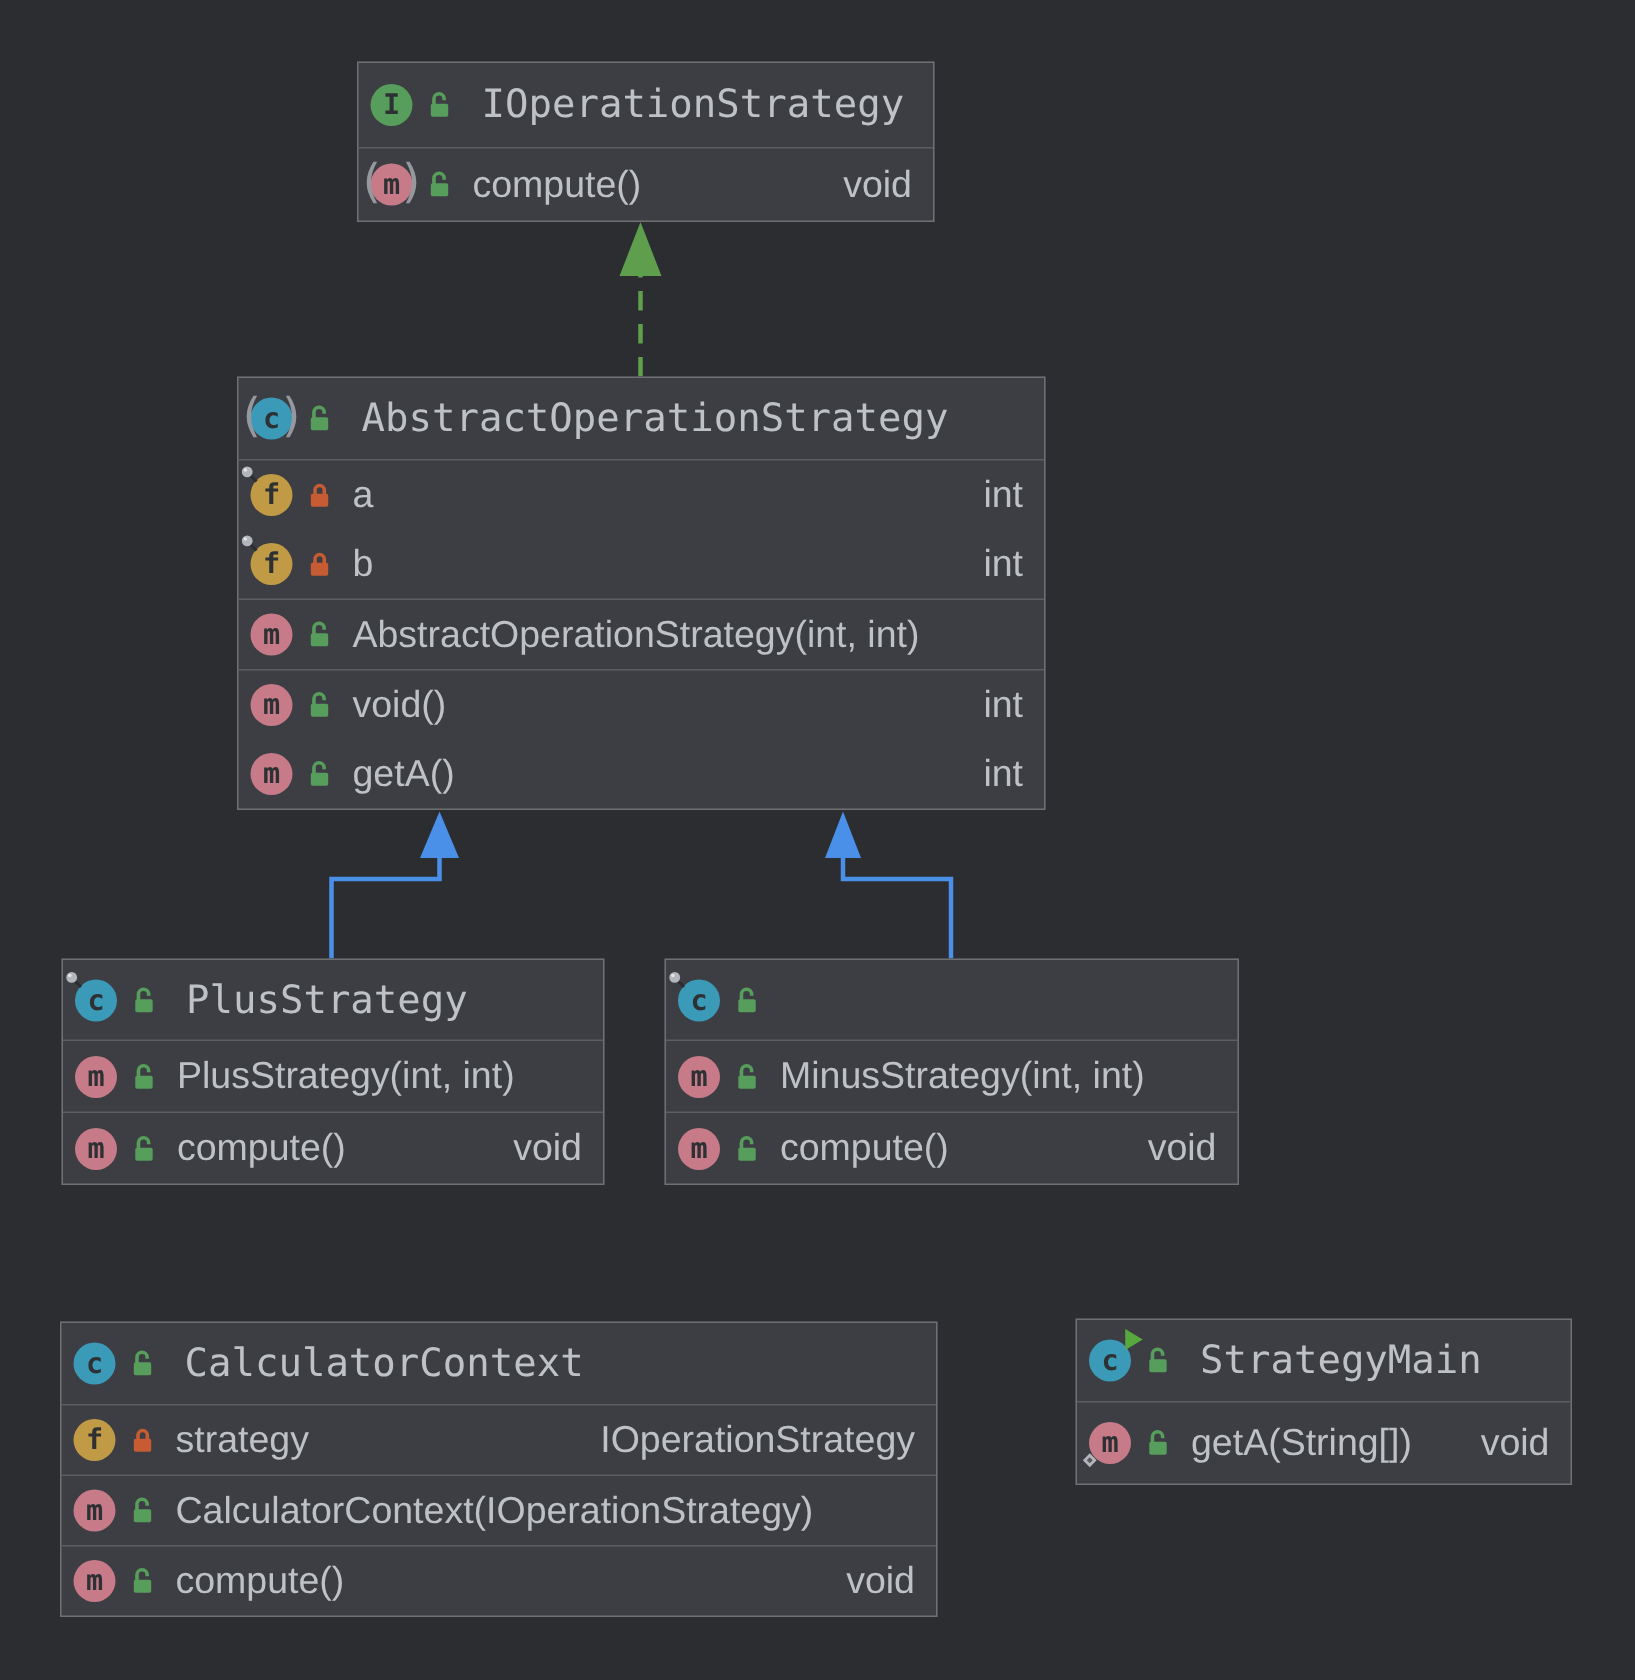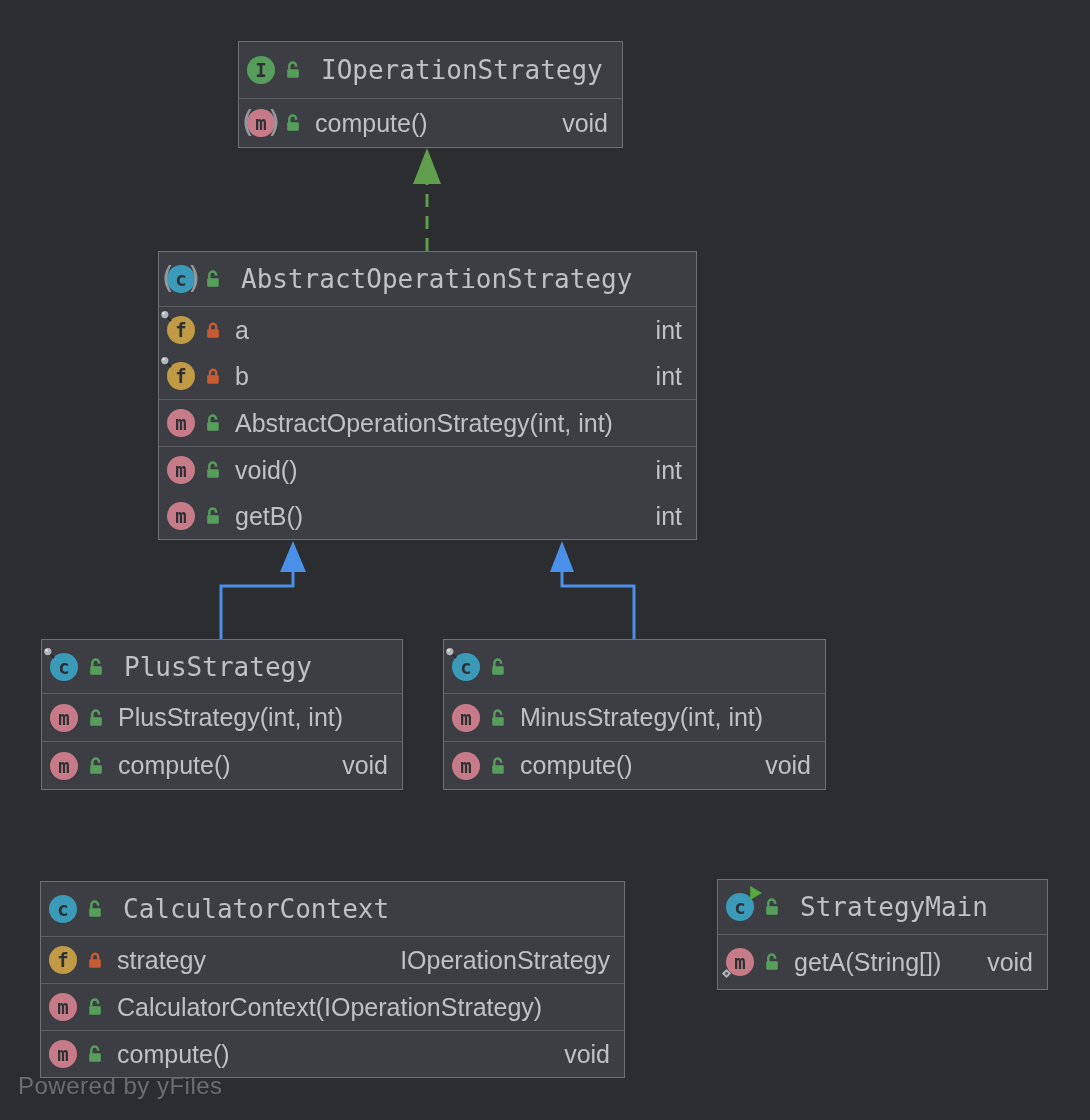--- a/index.html
+++ b/index.html
@@ -147,21 +147,21 @@
             <span class="mtype">int</span>
           </div>
           <div class="uml-row" style="height:46px">
             <span class="icon-wrap">
               <span class="icon-circle" style="background:#C77B89">m</span>
             </span>
             <svg class="lock" viewBox="0 0 20 20" width="20" height="20">
               <path d="M6.3 10 V5.9 a3.4 3.4 0 0 1 6.8 0 V6.8" fill="none" stroke="#579E5C" stroke-width="2.4"></path>
               <rect x="4.2" y="9.2" width="11.6" height="8.6" rx="1.2" fill="#579E5C"></rect>
             </svg>
-            <span class="mname">getB()</span>
+            <span class="mname">getA()</span>
             <span class="mtype">int</span>
           </div>
         </div>
       </div>
       <div class="uml-node" style="left:41px;top:639px;width:362px">
         <div class="uml-header" style="height:53px">
           <span class="icon-wrap">
             <span class="icon-circle" style="background:#3C9AB9">c</span>
             <span class="badge badge-pin"><svg viewBox="0 0 12 12" width="12" height="12">
                 <line x1="7" y1="7" x2="11" y2="11" stroke="#2B2D30" stroke-width="2"></line>
@@ -321,14 +321,13 @@
             <svg class="lock" viewBox="0 0 20 20" width="20" height="20">
               <path d="M6.3 10 V5.9 a3.4 3.4 0 0 1 6.8 0 V6.8" fill="none" stroke="#579E5C" stroke-width="2.4"></path>
               <rect x="4.2" y="9.2" width="11.6" height="8.6" rx="1.2" fill="#579E5C"></rect>
             </svg>
             <span class="mname">getA(String[])</span>
             <span class="mtype">void</span>
           </div>
         </div>
       </div>
     </div>
-  <div class="watermark">Powered by yFiles</div>
 </div>
 
 </body></html>

